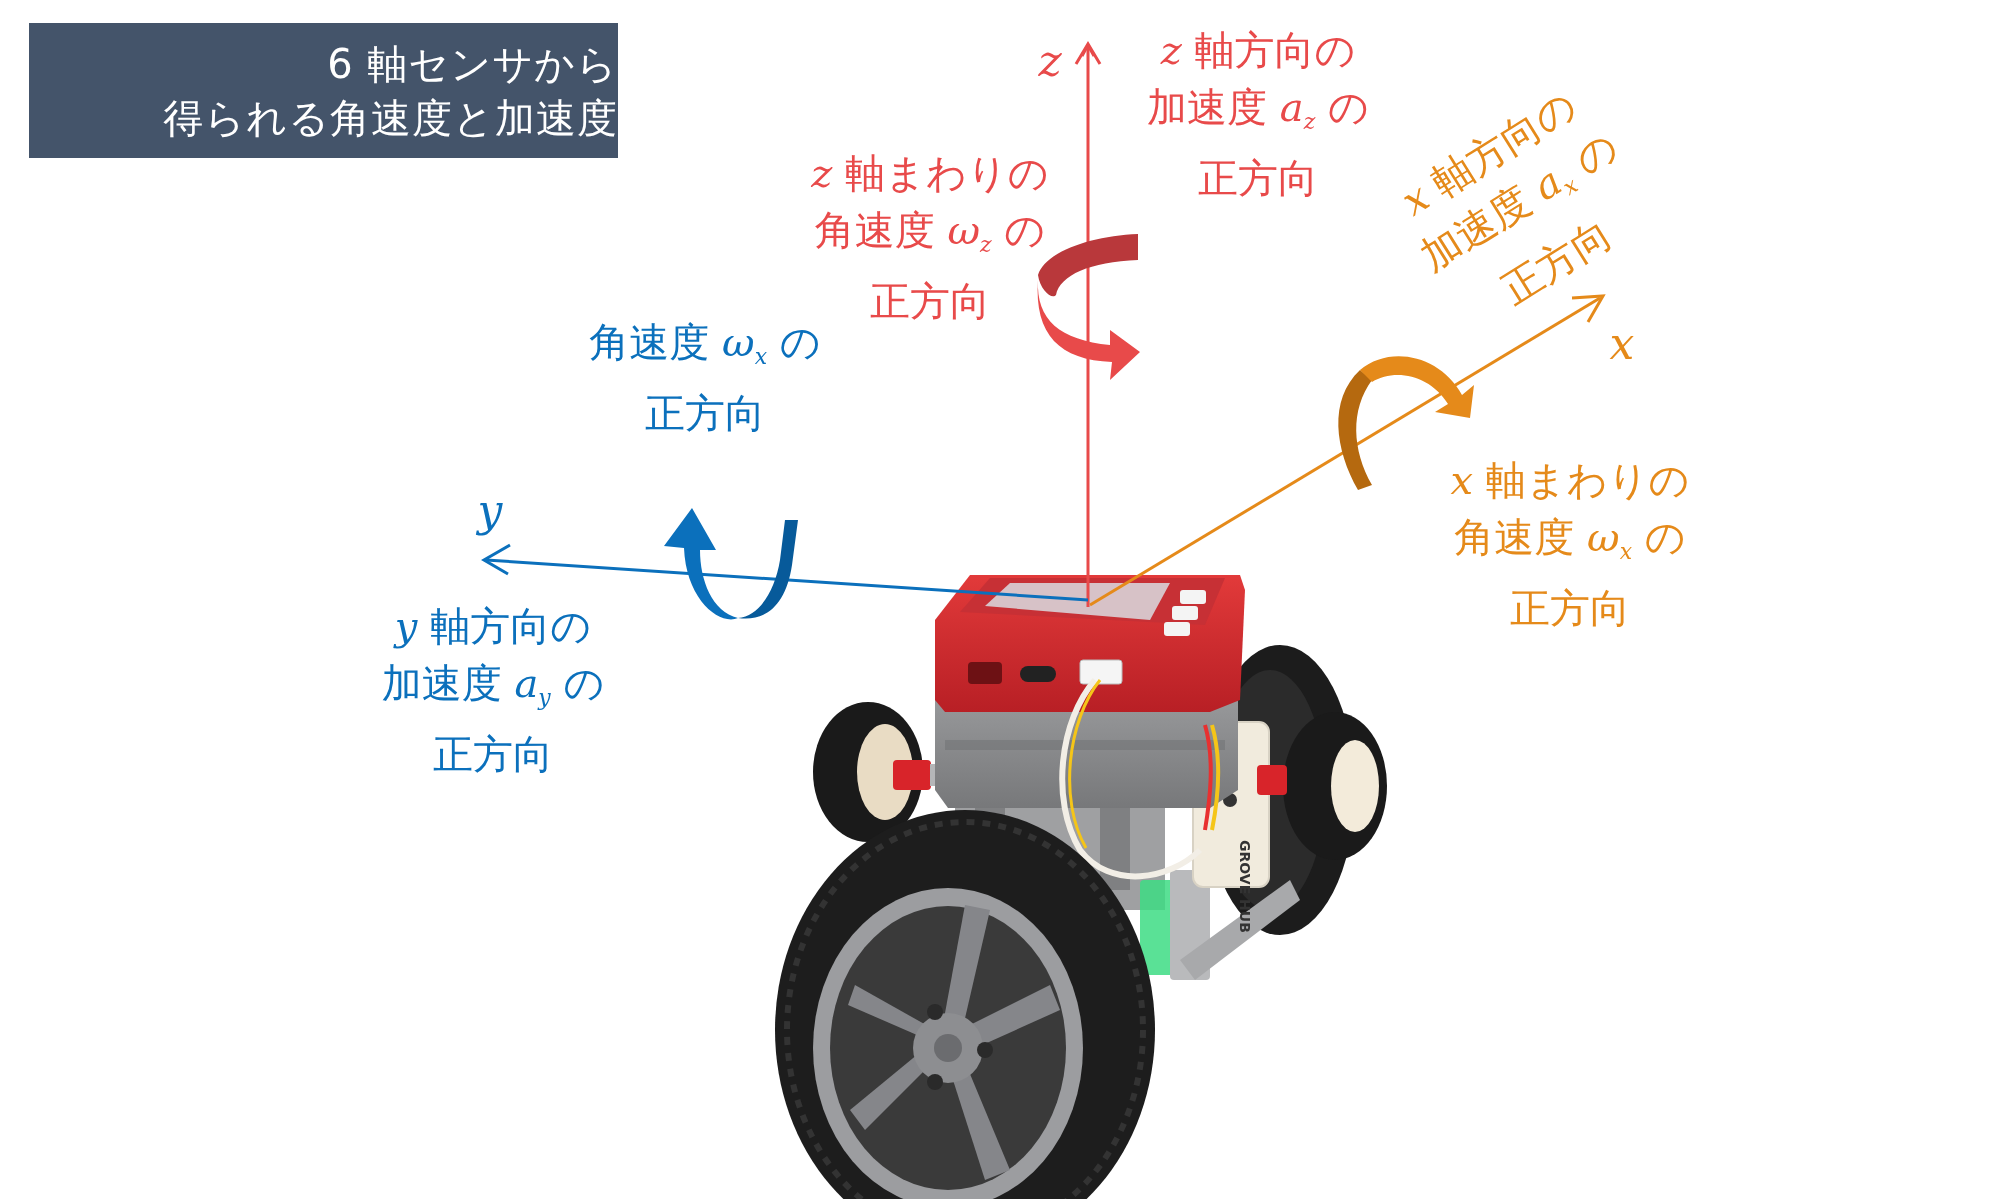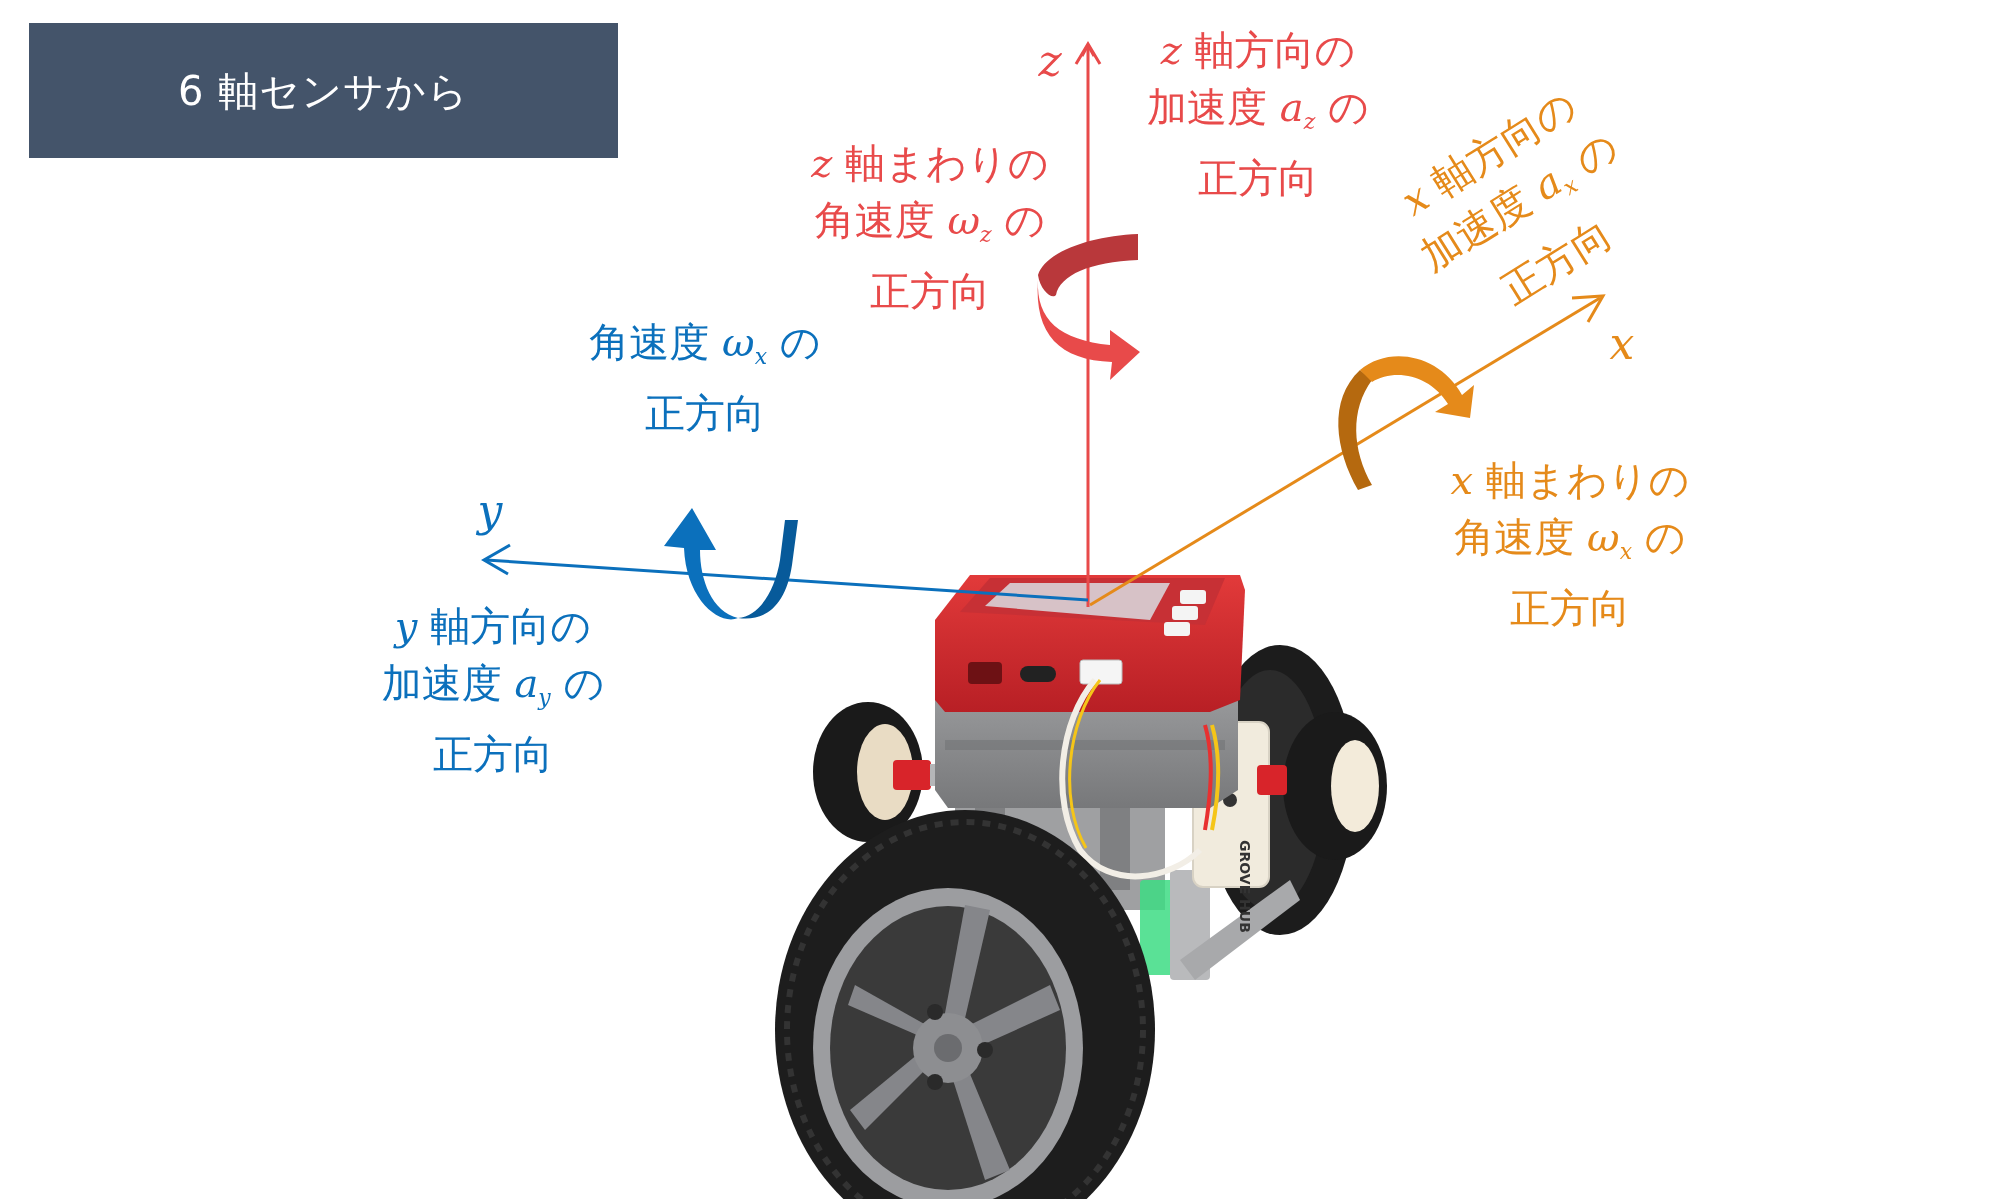--- a/index.html
+++ b/index.html
@@ -1,39 +1,40 @@
 <!DOCTYPE html>
 <html><head>
 <meta charset="utf-8">
 <style>
   html, body { margin: 0; padding: 0; background: #ffffff; }
   body { width: 2000px; height: 1199px; position: relative; overflow: hidden;
          font-family: "DejaVu Sans", "Liberation Sans", sans-serif; }
   .title-box { position: absolute; left: 29px; top: 23px; width: 589px; height: 135px;
                background: #44546A; color: #ffffff; display: flex; flex-direction: column;
-               align-items: center; justify-content: center; }
+               align-items: flex-end; justify-content: center; }
   .title-line { font-size: 40px; line-height: 54px; letter-spacing: 1px; white-space: nowrap; }
   svg.scene { position: absolute; left: 0; top: 0; }
   .label { position: absolute; text-align: center; font-size: 40px; line-height: 57px;
            white-space: nowrap; transform: translate(-50%, 0); }
   .label .line { display: block; }
   .var { font-family: "DejaVu Serif", "Liberation Serif", serif; font-style: italic; }
   .sub { font-family: "DejaVu Serif", "Liberation Serif", serif; font-style: italic;
          font-size: 22px; vertical-align: -8px; }
   .red { color: #E84A4A; }
   .blue { color: #0B70BC; }
   .orange { color: #E58A1A; }
   .axis-letter { position: absolute; font-family: "DejaVu Serif", "Liberation Serif", serif;
                  font-style: italic; font-size: 44px; transform: translate(-50%, -50%); }
 </style>
 </head>
 <body>
 
 <div class="title-box">
   <div class="title-line">6 軸センサから</div>
+  <div class="title-line">得られる角速度と加速度</div>
 </div>
 
 <svg class="scene" width="2000" height="1199" viewBox="0 0 2000 1199">
   <defs>
     <marker id="ah-red" markerWidth="14" markerHeight="14" refX="11" refY="7" orient="auto" markerUnits="userSpaceOnUse">
       <path d="M1,1 L12,7 L1,13" fill="none" stroke="#E84A4A" stroke-width="3"></path>
     </marker>
     <marker id="ah-blue" markerWidth="30" markerHeight="30" refX="26" refY="15" orient="auto" markerUnits="userSpaceOnUse">
       <path d="M2,2 L27,15 L2,28" fill="none" stroke="#0B70BC" stroke-width="3"></path>
     </marker>
@@ -160,21 +161,21 @@
 <div class="axis-letter red" style="left:1050px; top:60px;">z</div>
 <div class="axis-letter blue" style="left:490px; top:510px;">y</div>
 <div class="axis-letter orange" style="left:1622px; top:343px;">x</div>
 
 <div class="label red" style="left:1258px; top:22px;text-align:center;">
   <span class="line"><span class="var">z</span><span> 軸方向の</span></span>
   <span class="line"><span>加速度 </span><span class="var">a</span><span class="sub">z</span><span> の</span></span>
   <span class="line">正方向</span>
 </div>
 
-<div class="label red" style="left:930px; top:135px;">
+<div class="label red" style="left:930px; top:145px;">
   <span class="line"><span class="var">z</span><span> 軸まわりの</span></span>
   <span class="line"><span>角速度 </span><span class="var">ω</span><span class="sub">z</span><span> の</span></span>
   <span class="line">正方向</span>
 </div>
 
 <div class="label blue" style="left:705px; top:314px;">
   <span class="line"><span>角速度 </span><span class="var">ω</span><span class="sub">x</span><span> の</span></span>
   <span class="line">正方向</span>
 </div>
 

